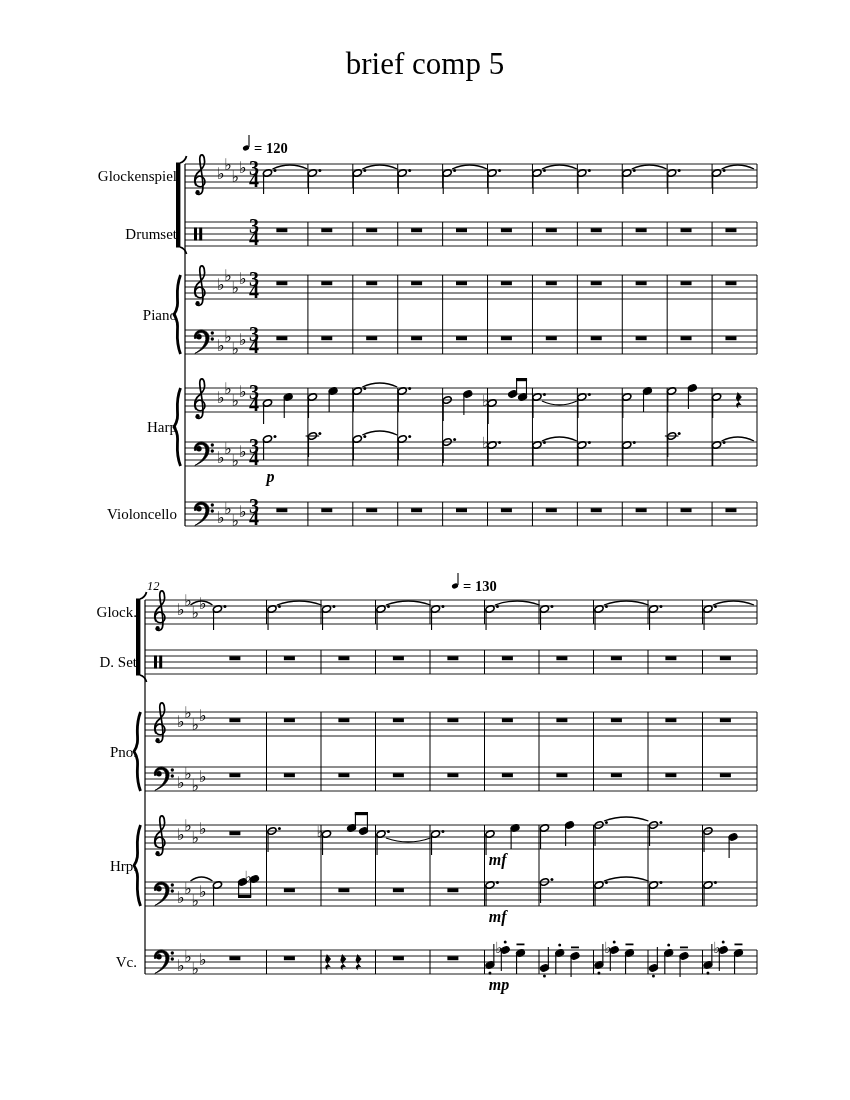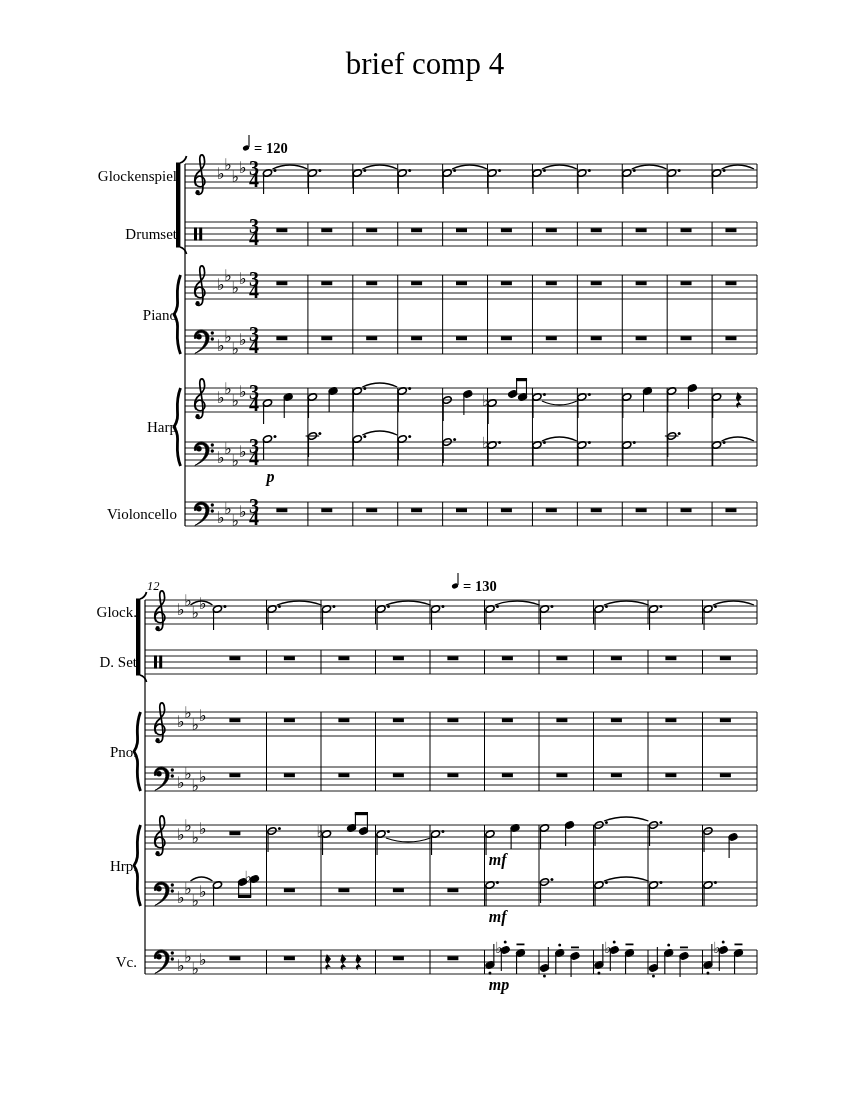--- a/index.html
+++ b/index.html
@@ -10,21 +10,21 @@
   }
   h1#title{
     position:absolute;top:46px;left:0;width:850px;margin:0;
     text-align:center;font-size:31px;font-weight:normal;color:#000;
   }
   svg#score{position:absolute;left:0;top:0}
 </style>
 </head>
 <body>
 
-<h1 id="title">brief comp 4</h1>
+<h1 id="title">brief comp 5</h1>
 <svg id="score" width="850" height="1100" viewBox="0 0 850 1100">
     <g>
       <line x1="185" y1="164" x2="757" y2="164" stroke="#000000" stroke-width="0.9"></line>
       <line x1="185" y1="170" x2="757" y2="170" stroke="#000000" stroke-width="0.9"></line>
       <line x1="185" y1="176" x2="757" y2="176" stroke="#000000" stroke-width="0.9"></line>
       <line x1="185" y1="182" x2="757" y2="182" stroke="#000000" stroke-width="0.9"></line>
       <line x1="185" y1="188" x2="757" y2="188" stroke="#000000" stroke-width="0.9"></line>
       <line x1="185" y1="222" x2="757" y2="222" stroke="#000000" stroke-width="0.9"></line>
       <line x1="185" y1="228" x2="757" y2="228" stroke="#000000" stroke-width="0.9"></line>
       <line x1="185" y1="234" x2="757" y2="234" stroke="#000000" stroke-width="0.9"></line>

